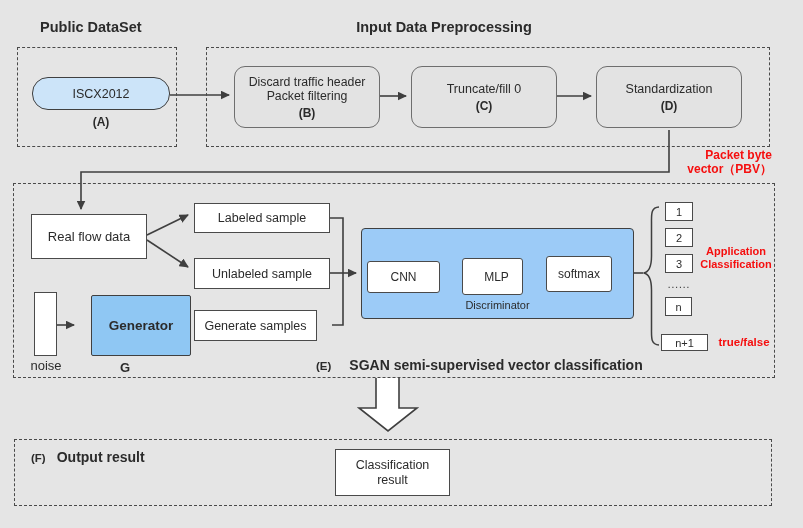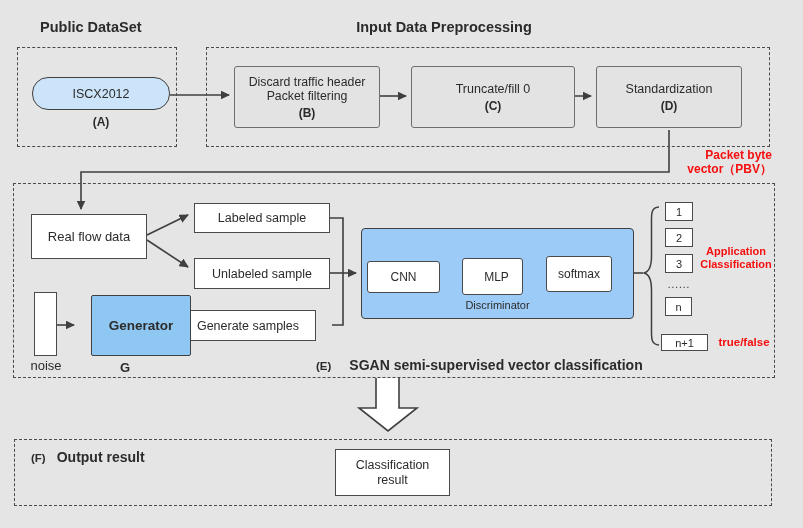--- a/index.html
+++ b/index.html
@@ -11,21 +11,21 @@
   .bx{
     position:absolute;box-sizing:border-box;background:#fff;
     border:1.5px solid #4a4a4a;display:flex;flex-direction:column;
     align-items:center;justify-content:center;text-align:center;
     font-size:12.5px;line-height:14px;
   }
   .dash{
     position:absolute;box-sizing:border-box;
     border:1.7px dashed #4a4a4a;background:transparent;
   }
-  .step{background:#E3E3E3;border-color:#6e6e6e;border-radius:3px;}
+  .step{background:#E3E3E3;border-color:#6e6e6e;border-radius:11px;}
   .tag{font-weight:700;font-size:12px;margin-top:3px;}
   .title{position:absolute;font-weight:700;font-size:14.5px;white-space:nowrap;}
   .red{position:absolute;color:#F50F0F;font-weight:700;font-size:11.5px;line-height:13px;text-align:center;}
   .pill{border-radius:16px;background:#CCE4F9;border-color:#404040;}
   .gen{background:#8FC7F3;border-color:#404040;font-weight:700;font-size:13.5px;border-radius:2px;}
   .disc{background:#9CCBF7;border-color:#404040;border-radius:4px;}
   .inner{border-radius:3px;font-size:12px;}
   .outbox{font-size:11px;line-height:12px;}
   .lblrow{position:absolute;display:flex;align-items:baseline;white-space:nowrap;}
   .lblrow .small-tag{font-weight:700;font-size:11.5px;}
@@ -67,21 +67,21 @@
   <div class="abs tag" style="left:32px;top:112px;width:138px;text-align:center;">(A)</div>
 
   <div class="title" style="left:318px;top:19px;width:252px;text-align:center;">Input Data Preprocessing</div>
   <div class="dash" style="left:206px;top:47px;width:564px;height:100px;"></div>
 
   <div class="bx step" style="left:234px;top:66px;width:146px;height:62px;font-size:12.3px;">
     <span>Discard traffic header</span>
     <span>Packet filtering</span>
     <span class="tag">(B)</span>
   </div>
-  <div class="bx step" style="left:411px;top:66px;width:164px;height:62px;">
+  <div class="bx step" style="left:411px;top:66px;width:146px;height:62px;">
     <span>Truncate/fill 0</span>
     <span class="tag">(C)</span>
   </div>
   <div class="bx step" style="left:596px;top:66px;width:146px;height:62px;">
     <span>Standardization</span>
     <span class="tag">(D)</span>
   </div>
 
   <div class="red" style="left:600px;top:149px;width:172px;text-align:right;font-size:12px;line-height:13.5px;">
     <div>Packet byte</div>
@@ -93,21 +93,21 @@
   <div class="bx" style="left:31px;top:214px;width:116px;height:45px;font-size:13px;">
     <span>Real flow data</span>
   </div>
 
   <div class="bx" style="left:194px;top:203px;width:136px;height:30px;">
     <span>Labeled sample</span>
   </div>
   <div class="bx" style="left:194px;top:258px;width:136px;height:31px;">
     <span>Unlabeled sample</span>
   </div>
-  <div class="bx" style="left:180px;top:310px;width:136px;height:31px;">
+  <div class="bx" style="left:194px;top:310px;width:123px;height:31px;">
     <span>Generate samples</span>
   </div>
 
   <div class="bx" style="left:34px;top:292px;width:23px;height:64px;"></div>
   <div class="abs" style="left:18px;top:358px;width:56px;text-align:center;font-size:13px;">noise</div>
 
   <div class="bx gen" style="left:79px;top:295px;width:100px;height:61px;margin-left:12px;">
     <span>Generator</span>
   </div>
   <div class="abs tag" style="left:79px;top:357px;width:92px;text-align:center;font-size:13px;">G</div>

